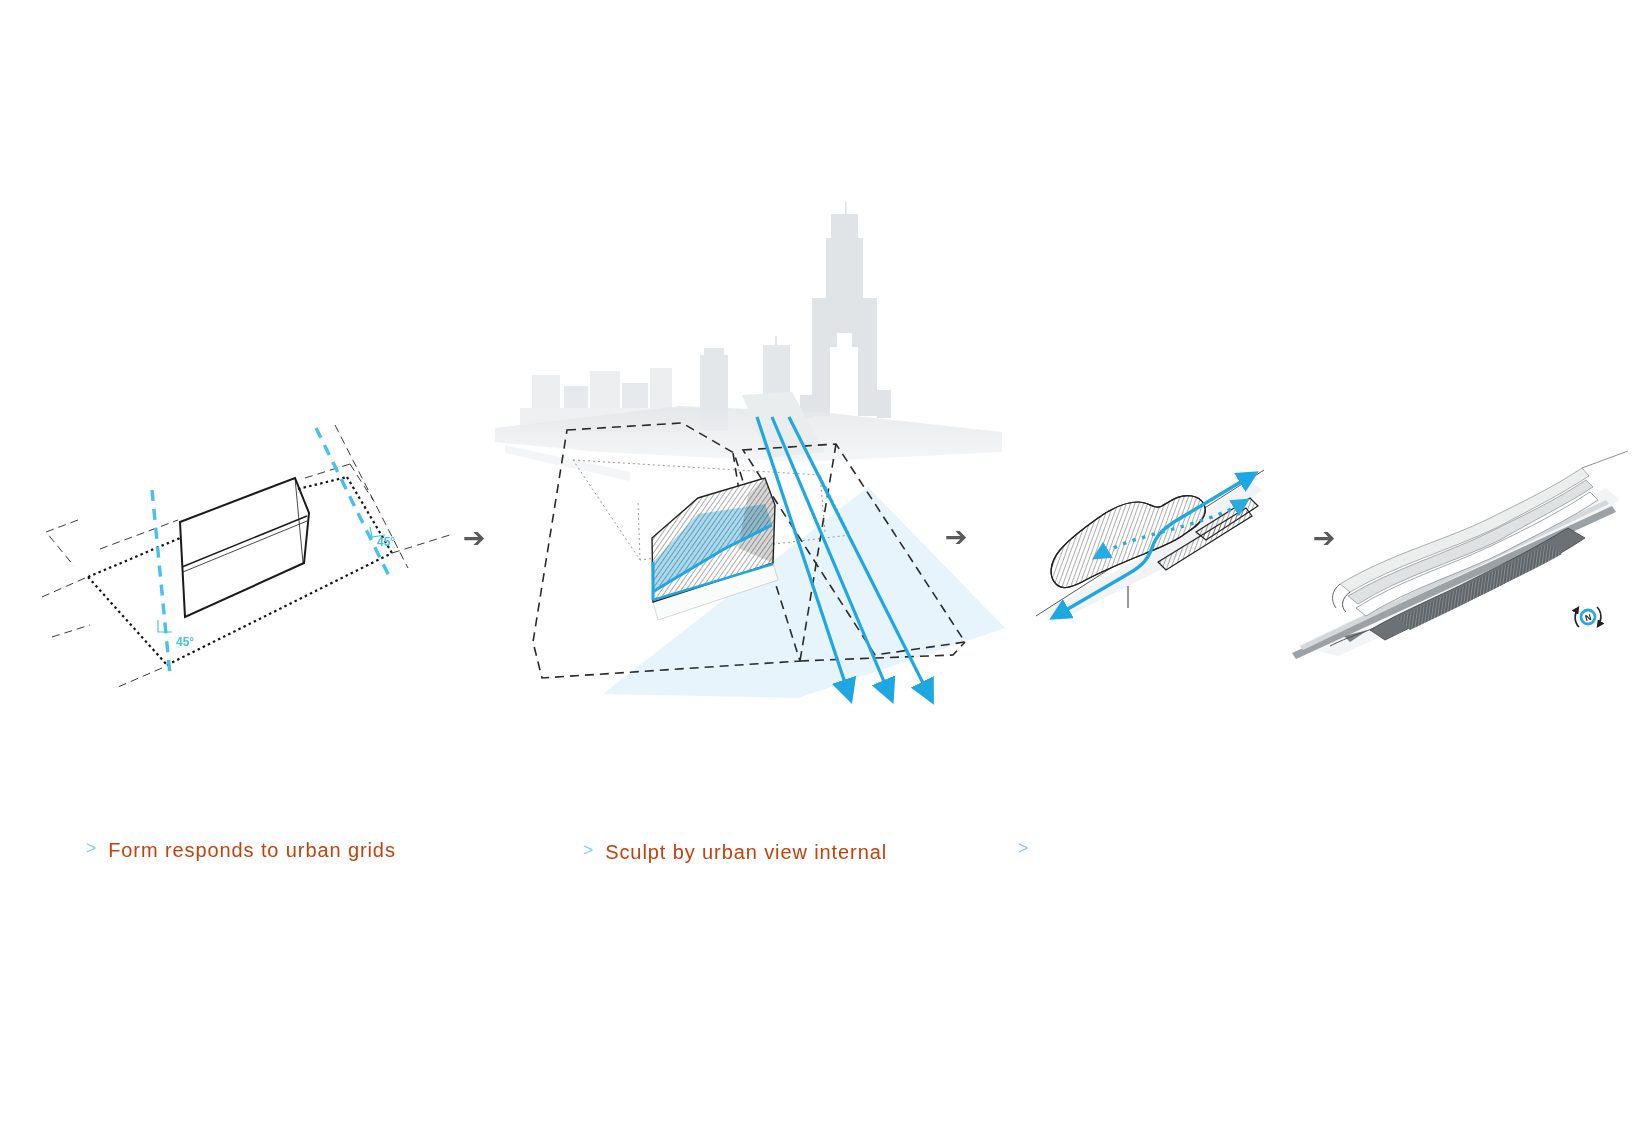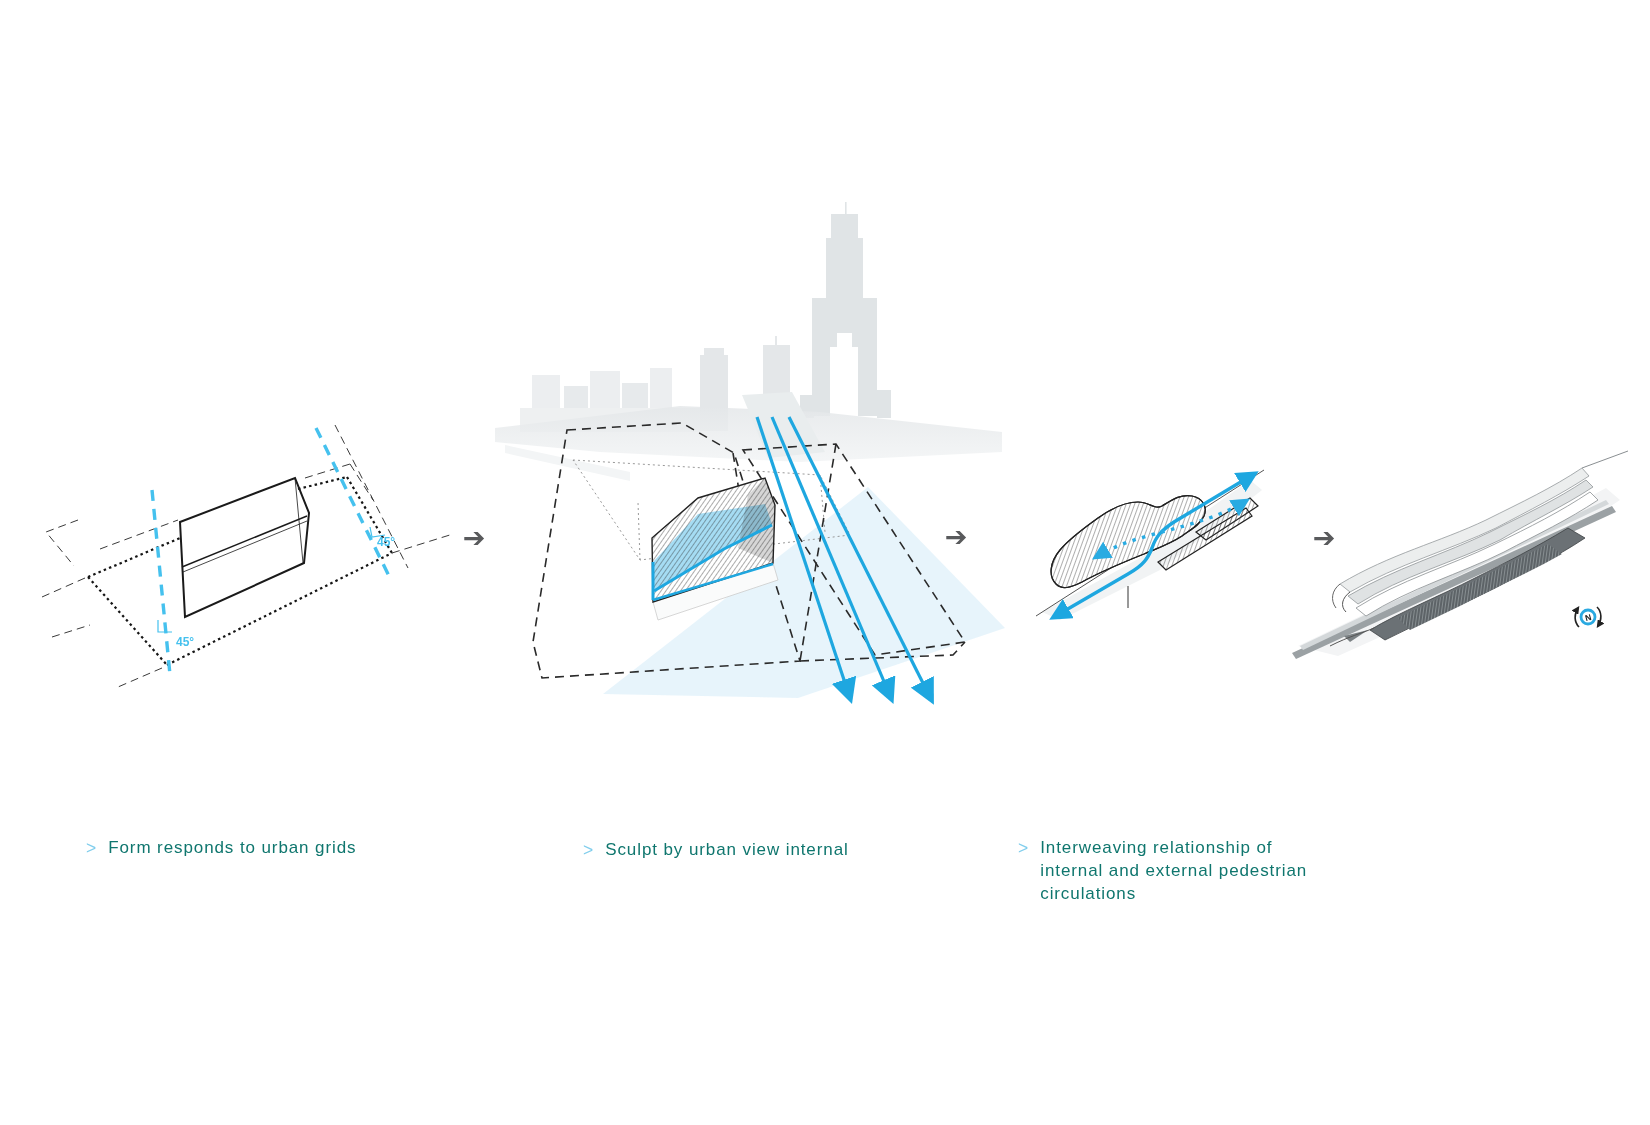--- a/index.html
+++ b/index.html
@@ -1,21 +1,21 @@
 <!DOCTYPE html>
 <html><head>
 <meta charset="utf-8">
 <style>
   html,body{margin:0;padding:0;background:#fff;}
   .stage{position:relative;width:1650px;height:972px;background:#fff;overflow:hidden;
          font-family:"Liberation Sans", sans-serif;}
   .stage svg{position:absolute;overflow:visible;}
   .caption{position:absolute;display:flex;align-items:flex-start;}
   .bullet{color:#7fcdec;font-size:17.5px;line-height:1.31;margin-right:11px;letter-spacing:1px;}
-  .caption-text{color:#0f766e;font-size:17px;line-height:1.34;letter-spacing:0.9px;
+  .caption-text{color:#c2410c;font-size:20px;line-height:1.34;letter-spacing:0.9px;
                 white-space:pre-line;}
   .step-arrow{position:absolute;width:36px;height:36px;display:flex;align-items:center;
               justify-content:center;color:#595a5c;font-size:27px;}
   text{font-family:"Liberation Sans", sans-serif;}
 </style>
 </head>
 <body>
 
 <div class="stage">
 
@@ -222,18 +222,15 @@
   <div class="caption" style="left:86px;top:837px;">
     <span class="bullet">&gt;</span>
     <span class="caption-text">Form responds to urban grids</span>
   </div>
   <div class="caption" style="left:583px;top:839px;">
     <span class="bullet">&gt;</span>
     <span class="caption-text">Sculpt by urban view internal</span>
   </div>
   <div class="caption" style="left:1018px;top:837px;width:310px;">
     <span class="bullet">&gt;</span>
-    <span class="caption-text">Interweaving relationship of
-internal and external pedestrian
-circulations</span>
   </div>
 
 </div>
 
 </body></html>

